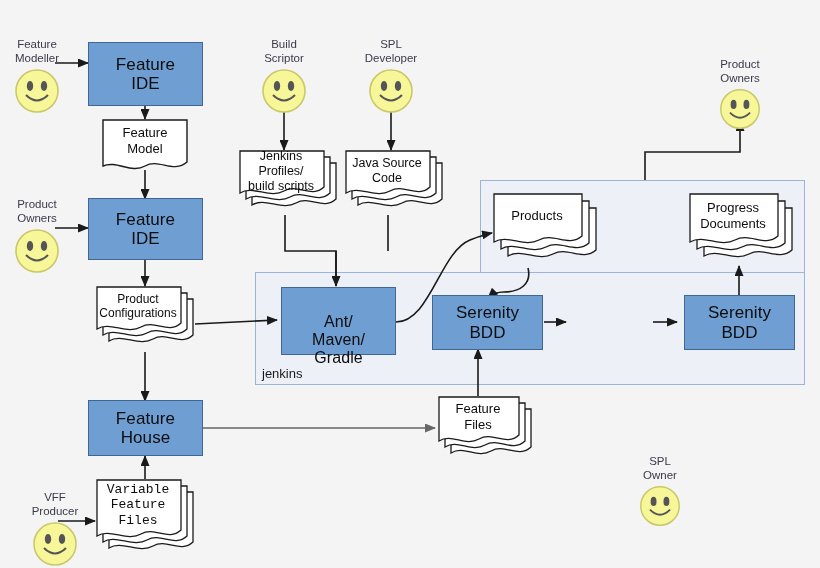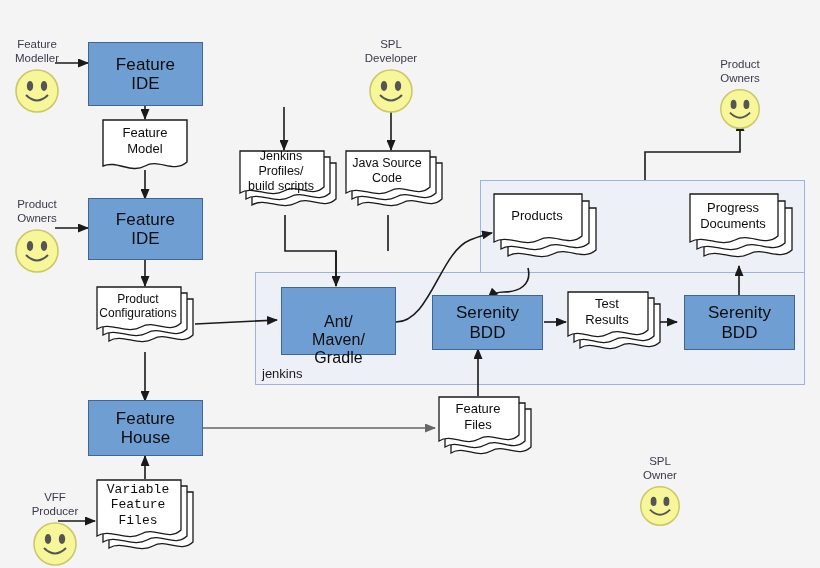--- a/index.html
+++ b/index.html
@@ -242,31 +242,20 @@
       <path d="M16,16 L104,16 L104,58 C90,70 76,54 61,62 C46,70 30,56 16,64 Z" fill="#ffffff" stroke="#1a1a1a" stroke-width="1.3"></path>
       <path d="M9,9 L97,9 L97,51 C83,63 69,47 54,55 C39,63 23,49 9,57 Z" fill="#ffffff" stroke="#1a1a1a" stroke-width="1.3"></path>
       <path d="M2,2 L90,2 L90,44 C76,56 62,40 47,48 C32,56 16,42 2,50 Z" fill="#ffffff" stroke="#1a1a1a" stroke-width="1.3"></path>
     </svg>
     <div class="doctext" style="height:48px;width:90px;">
       <span style="white-space:pre-line;">Progress
 Documents</span>
     </div>
   </div>
 
-  <div class="doc" style="left:566px;top:290px;width:100px;height:72px;">
-    <svg class="docsvg" width="100" height="72" viewBox="0 0 100 72">
-      <path d="M14,14 L94,14 L94,52 C81,64 68,48 54,56 C40,64 27,50 14,58 Z" fill="#ffffff" stroke="#1a1a1a" stroke-width="1.3"></path>
-      <path d="M8,8 L88,8 L88,46 C75,58 62,42 48,50 C34,58 21,44 8,52 Z" fill="#ffffff" stroke="#1a1a1a" stroke-width="1.3"></path>
-      <path d="M2,2 L82,2 L82,40 C69,52 56,36 42,44 C28,52 15,38 2,46 Z" fill="#ffffff" stroke="#1a1a1a" stroke-width="1.3"></path>
-    </svg>
-    <div class="doctext" style="height:44px;width:82px;">
-      <span style="white-space:pre-line;">Test
-Results</span>
-    </div>
-  </div>
 
   <div class="doc" style="left:437px;top:395px;width:100px;height:72px;">
     <svg class="docsvg" width="100" height="72" viewBox="0 0 100 72">
       <path d="M14,14 L94,14 L94,52 C81,64 68,48 54,56 C40,64 27,50 14,58 Z" fill="#ffffff" stroke="#1a1a1a" stroke-width="1.3"></path>
       <path d="M8,8 L88,8 L88,46 C75,58 62,42 48,50 C34,58 21,44 8,52 Z" fill="#ffffff" stroke="#1a1a1a" stroke-width="1.3"></path>
       <path d="M2,2 L82,2 L82,40 C69,52 56,36 42,44 C28,52 15,38 2,46 Z" fill="#ffffff" stroke="#1a1a1a" stroke-width="1.3"></path>
     </svg>
     <div class="doctext" style="height:44px;width:82px;">
       <span style="white-space:pre-line;">Feature
 Files</span>
@@ -299,20 +288,30 @@
     <div class="alabel">VFF
 Producer</div>
     <svg class="face" width="48" height="48" viewBox="0 0 48 48">
       <circle cx="24" cy="24" r="21" fill="#f7f79a" stroke="#c9c96a" stroke-width="1.6"></circle>
       <ellipse cx="17" cy="19" rx="3.2" ry="5" fill="#555"></ellipse>
       <ellipse cx="31" cy="19" rx="3.2" ry="5" fill="#555"></ellipse>
       <path d="M13,28 Q24,39 35,28" fill="none" stroke="#555" stroke-width="2"></path>
     </svg>
   </div>
 
+  <div class="actor" style="left:249px;top:38px;width:70px;">
+    <div class="alabel">Build
+Scriptor</div>
+    <svg class="face" width="48" height="48" viewBox="0 0 48 48">
+      <circle cx="24" cy="24" r="21" fill="#f7f79a" stroke="#c9c96a" stroke-width="1.6"></circle>
+      <ellipse cx="17" cy="19" rx="3.2" ry="5" fill="#555"></ellipse>
+      <ellipse cx="31" cy="19" rx="3.2" ry="5" fill="#555"></ellipse>
+      <path d="M13,28 Q24,39 35,28" fill="none" stroke="#555" stroke-width="2"></path>
+    </svg>
+  </div>
 
   <div class="actor" style="left:356px;top:38px;width:70px;">
     <div class="alabel">SPL
 Developer</div>
     <svg class="face" width="48" height="48" viewBox="0 0 48 48">
       <circle cx="24" cy="24" r="21" fill="#f7f79a" stroke="#c9c96a" stroke-width="1.6"></circle>
       <ellipse cx="17" cy="19" rx="3.2" ry="5" fill="#555"></ellipse>
       <ellipse cx="31" cy="19" rx="3.2" ry="5" fill="#555"></ellipse>
       <path d="M13,28 Q24,39 35,28" fill="none" stroke="#555" stroke-width="2"></path>
     </svg>

